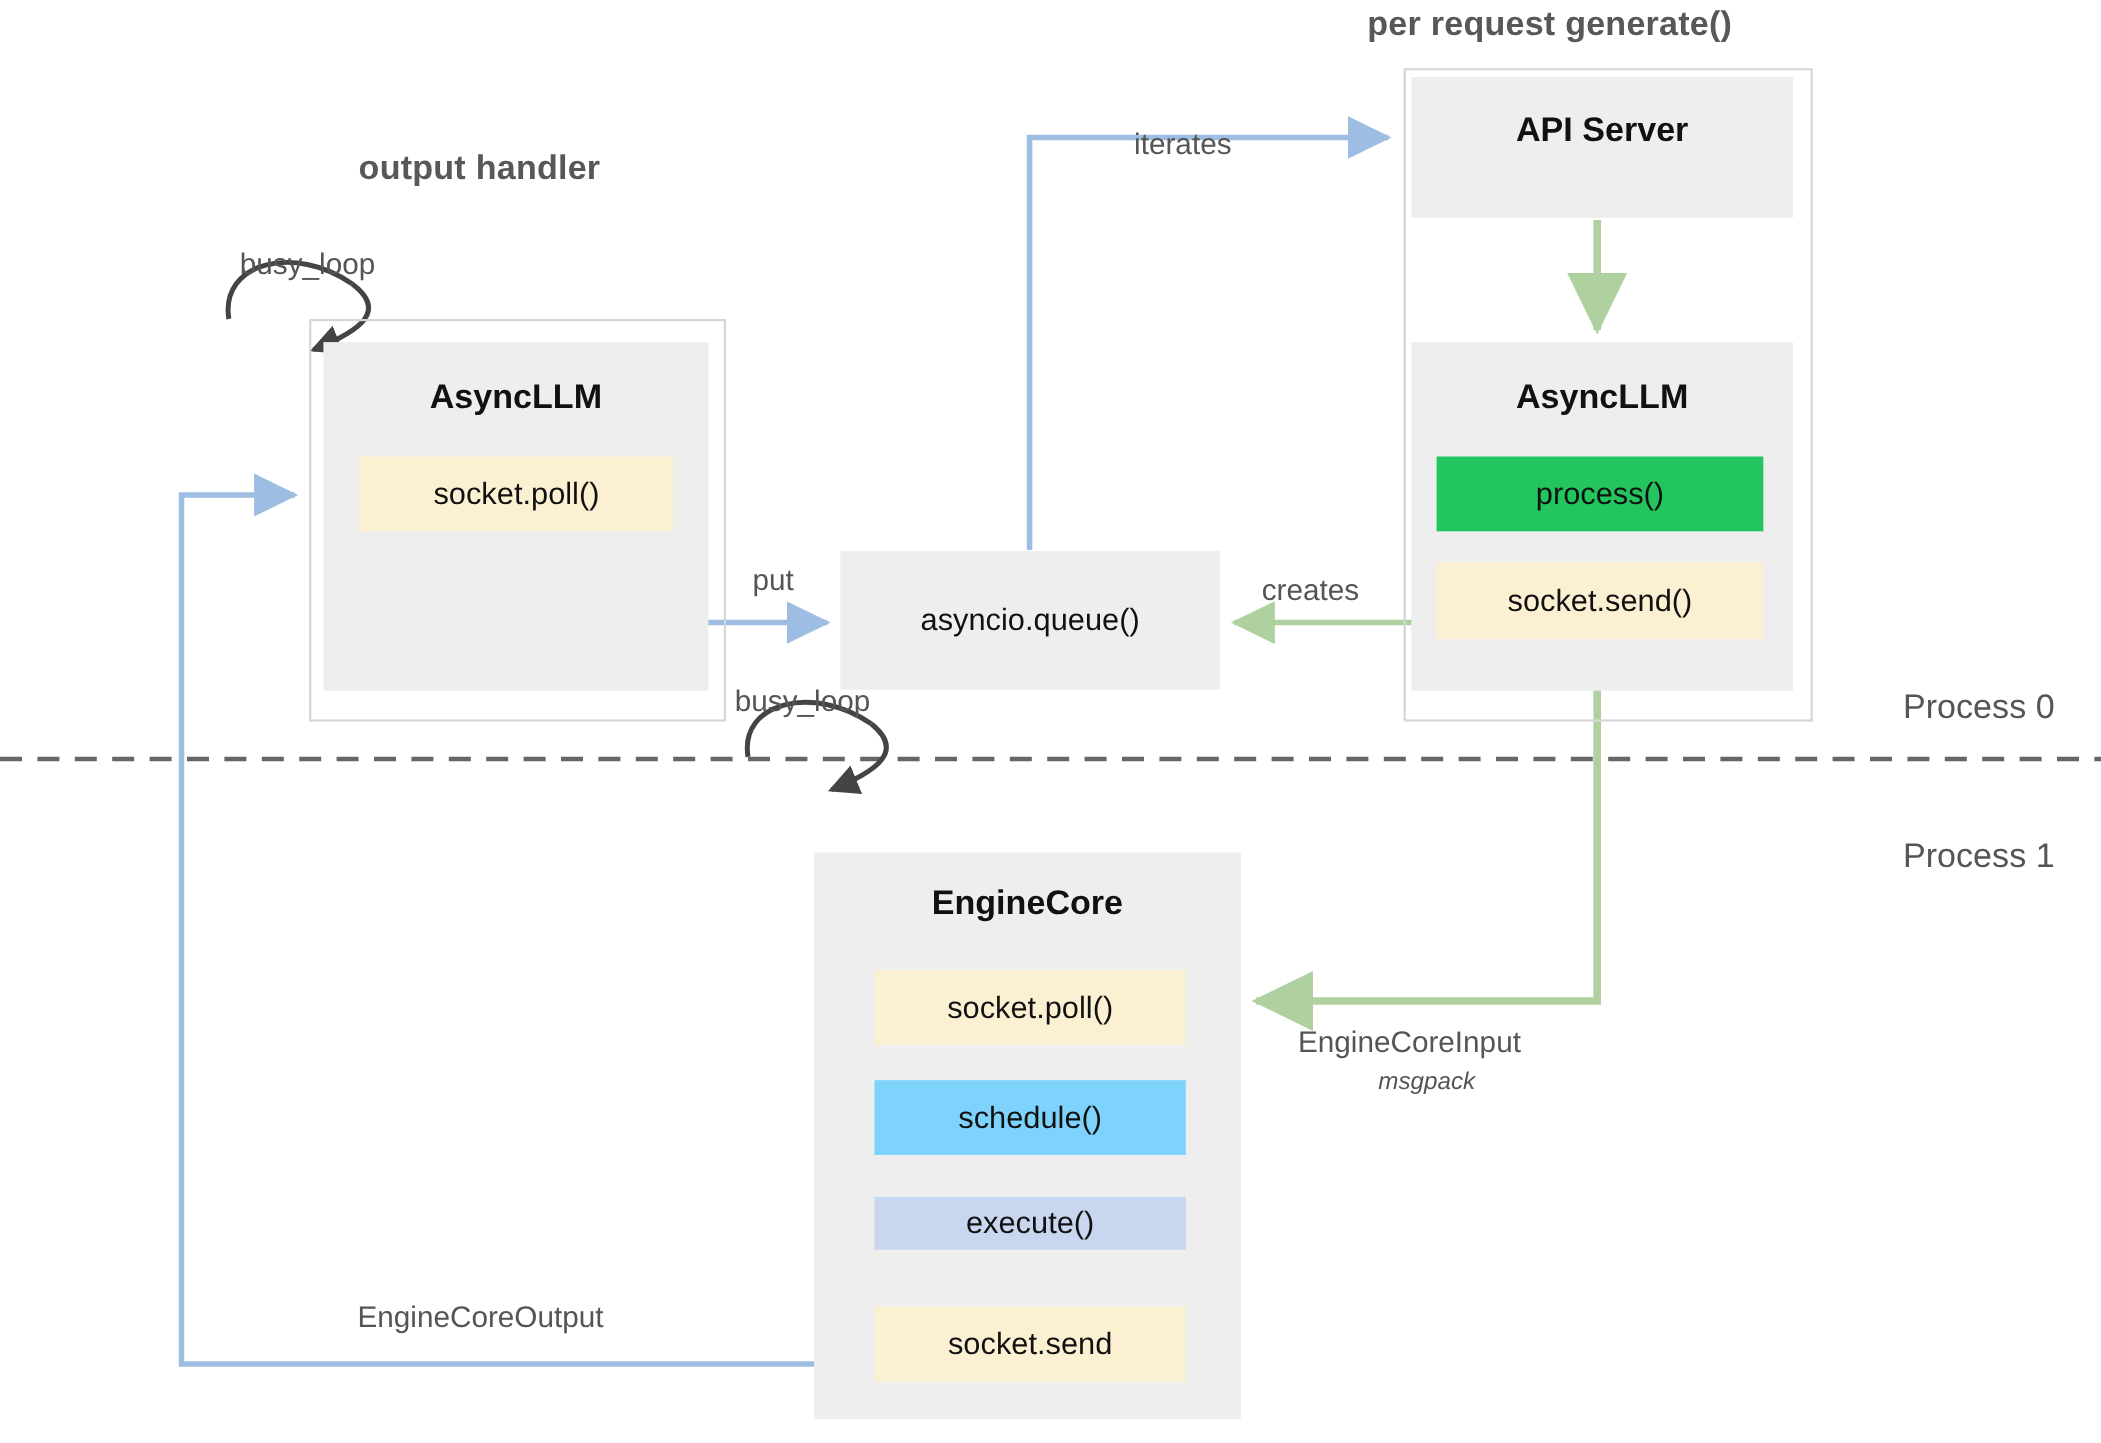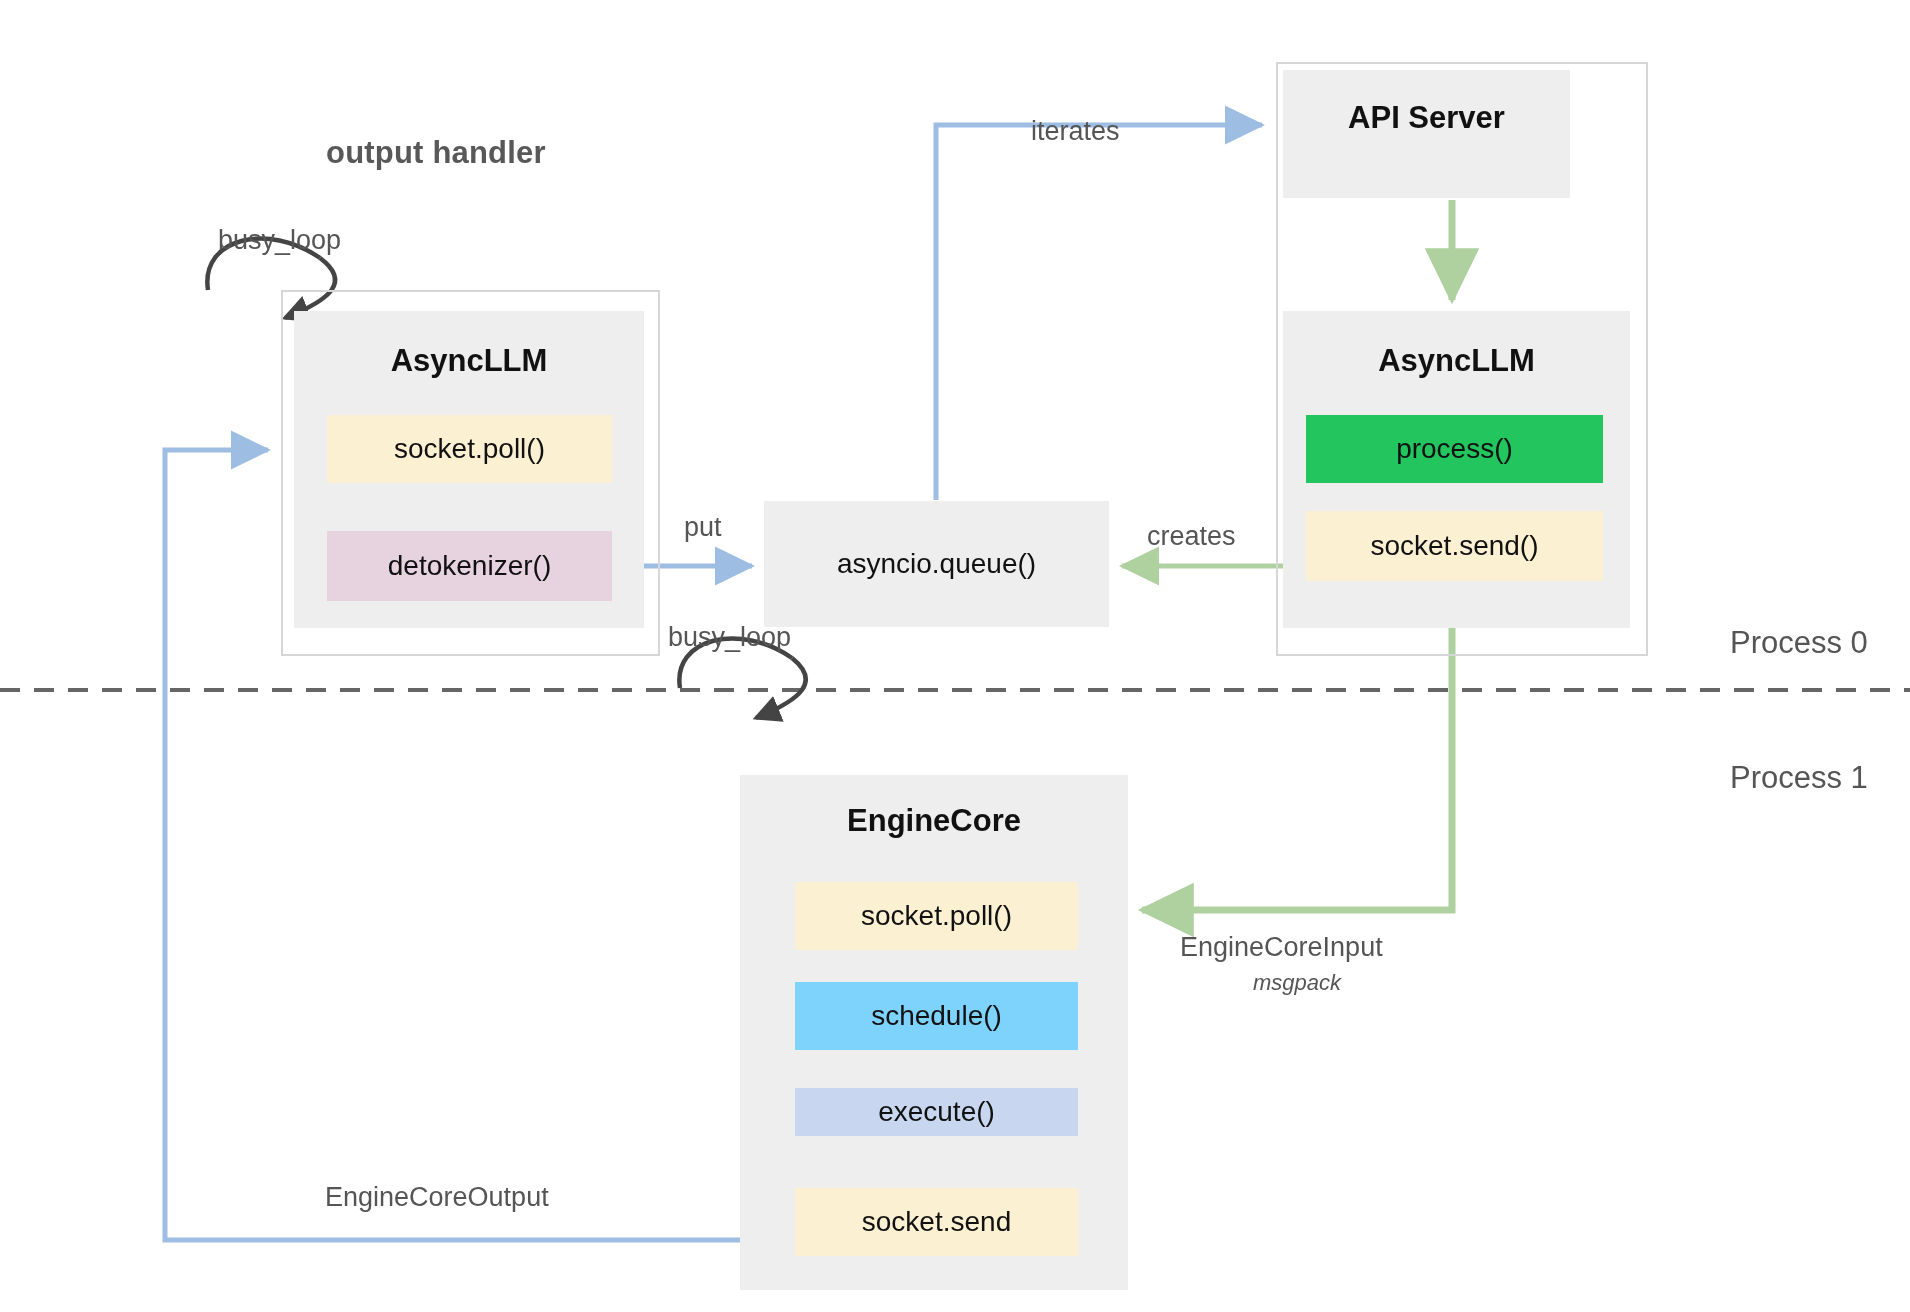--- a/index.html
+++ b/index.html
@@ -140,53 +140,51 @@
 
     
     <path d="M 1452,588 L 1452,910 L 1142,910" fill="none" stroke="#AFD1A0" stroke-width="7" marker-end="url(#arrGreen)"></path>
 
     
     <path d="M 790,1240 L 165,1240 L 165,450 L 268,450" fill="none" stroke="#9DBDE2" stroke-width="5" marker-end="url(#arrBlue)"></path>
   </svg>
 
   <div class="group-title" style="left:326px; top:135px;">output handler</div>
 
+  <div class="group-title" style="left:1243px; top:4px;">per request generate()</div>
 
   <div class="proc-label" style="left:1730px; top:625px;">Process 0</div>
   <div class="proc-label" style="left:1730px; top:715px;margin-top:45px;">Process 1</div>
 
   <div class="frame" style="left:281px; top:290px; width:379px; height:366px;"></div>
 
   <div class="panel" style="left:294px; top:311px; width:350px; height:317px;">
     <div class="panel-title" style="left:0; top:32px;">AsyncLLM</div>
   </div>
 
   <div class="chip" style="left:327px; top:415px; width:285px; height:68px; background:#FBF0D2;">
     <span>socket.poll()</span>
   </div>
 
-  <div class="chip" style="left:327px; top:531px; width:285px; height:70px; background:#E7D3E0;">
-    <span>detokenizer()</span>
-  </div>
 
   <div class="loop-label" style="left:218px; top:225px;">busy_loop</div>
 
   <div class="plainbox" style="left:764px; top:501px; width:345px; height:126px;">
     <span>asyncio.queue()</span>
   </div>
 
   <div class="edge-label" style="left:684px; top:512px;">put</div>
 
   <div class="edge-label" style="left:1031px; top:75px;margin-top:41px;">iterates</div>
 
   <div class="edge-label" style="left:1147px; top:521px;">creates</div>
 
   <div class="frame" style="left:1276px; top:62px; width:372px; height:594px;"></div>
 
-  <div class="panel" style="left:1283px; top:70px; width:287px; height:128px;">
+  <div class="panel" style="left:1283px; top:70px; width:347px; height:128px;">
     <div class="panel-title" style="left:0; top:30px;">API Server</div>
   </div>
 
   <div class="panel" style="left:1283px; top:311px; width:347px; height:317px;">
     <div class="panel-title" style="left:0; top:32px;">AsyncLLM</div>
   </div>
 
   <div class="chip" style="left:1306px; top:415px; width:297px; height:68px; background:#22c55e;">
     <span>process()</span>
   </div>

